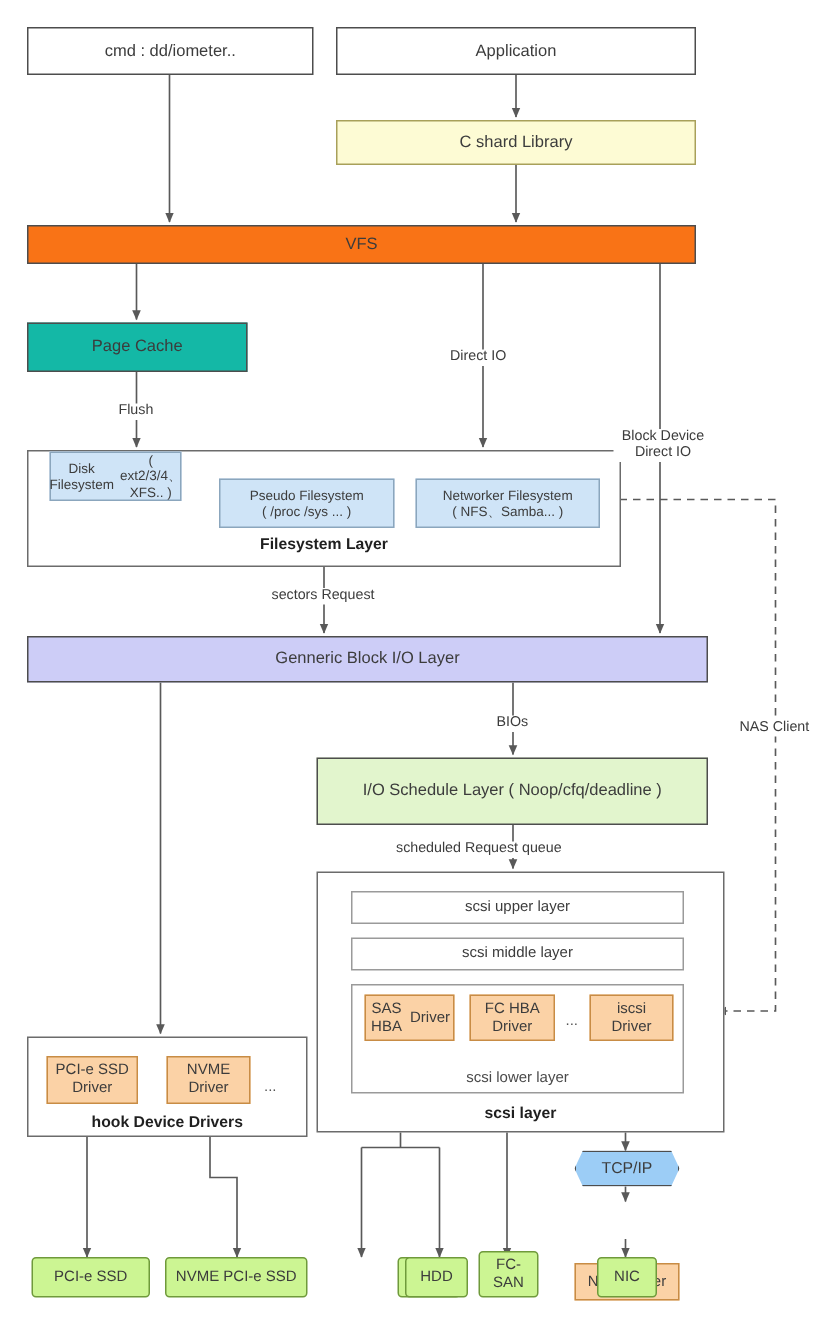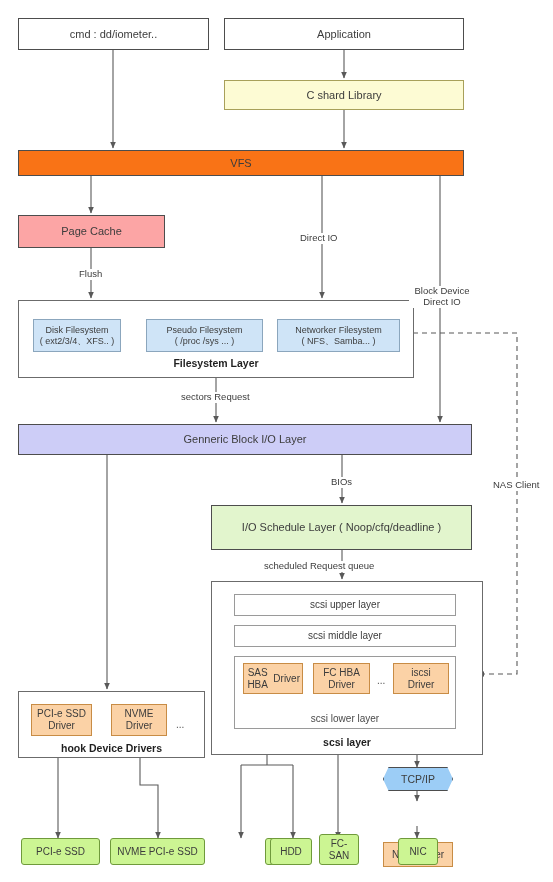--- a/index.html
+++ b/index.html
@@ -11,21 +11,21 @@
 
   .node{position:absolute;box-sizing:border-box;display:flex;
         align-items:center;justify-content:center;text-align:center;
         border:1px solid #595959;line-height:1.18;}
   .lbl{display:block;padding:0 2px;}
 
   .n-white {background:#ffffff;border-color:#4d4d4d;}
   .n-yellow{background:#fdfbd4;border-color:#a8a05a;}
   .n-blue  {background:#f97316;border-color:#4d4d4d;}
   .n-lblue {background:#cfe4f7;border-color:#8ba6bd;}
-  .n-orange{background:#fca5a5;border-color:#4d4d4d;}
+  .n-orange{background:#14b8a6;border-color:#4d4d4d;}
   .n-lorange{background:#fbd2a6;border-color:#c88c45;}
   .n-purple{background:#cdcdf7;border-color:#4d4d4d;}
   .n-green {background:#e2f5cd;border-color:#4d4d4d;}
   .n-lgreen{background:#ccf593;border-color:#6f9a3b;border-radius:3px;}
   .n-plain {background:#ffffff;border-color:#9a9a9a;}
   .n-group {background:#ffffff;border:1px solid #6b6b6b;display:block;}
 
   .fs11{font-size:11px;}
   .fs10{font-size:10px;}
   .fs9 {font-size:9px;}
@@ -114,21 +114,21 @@
 
   <div class="node n-blue fs11" style="left:18px;top:150px;width:446px;height:26px;">
     <span class="lbl">VFS</span>
   </div>
 
   <div class="node n-orange fs11" style="left:18px;top:215px;width:147px;height:33px;">
     <span class="lbl">Page Cache</span>
   </div>
 
   <div class="node n-group" style="left:18px;top:300px;width:396px;height:78px;">
-    <div class="node n-lblue fs9" style="left:14px;top:18px;width:88px;height:33px;flex-direction:column;">
+    <div class="node n-lblue fs9" style="left:14px;top:0;width:88px;height:33px;flex-direction:row;">
       <span class="lbl">Disk Filesystem</span>
       <span class="lbl">( ext2/3/4、XFS.. )</span>
     </div>
     <div class="node n-lblue fs9" style="left:127px;top:18px;width:117px;height:33px;flex-direction:column;">
       <span class="lbl">Pseudo Filesystem</span>
       <span class="lbl">( /proc  /sys ... )</span>
     </div>
     <div class="node n-lblue fs9" style="left:258px;top:18px;width:123px;height:33px;flex-direction:column;">
       <span class="lbl">Networker Filesystem</span>
       <span class="lbl">( NFS、Samba... )</span>

